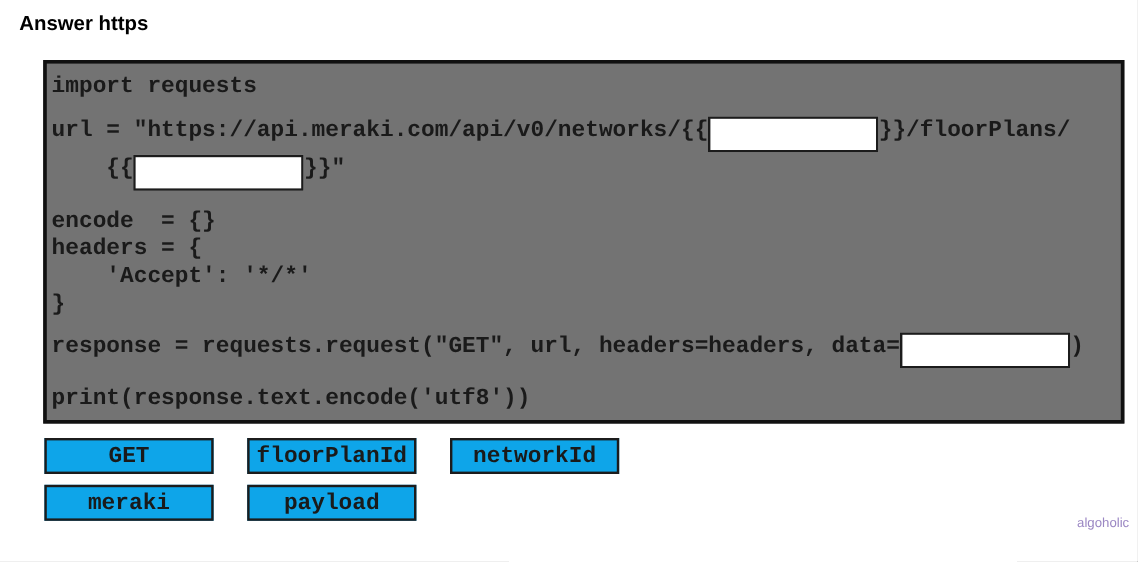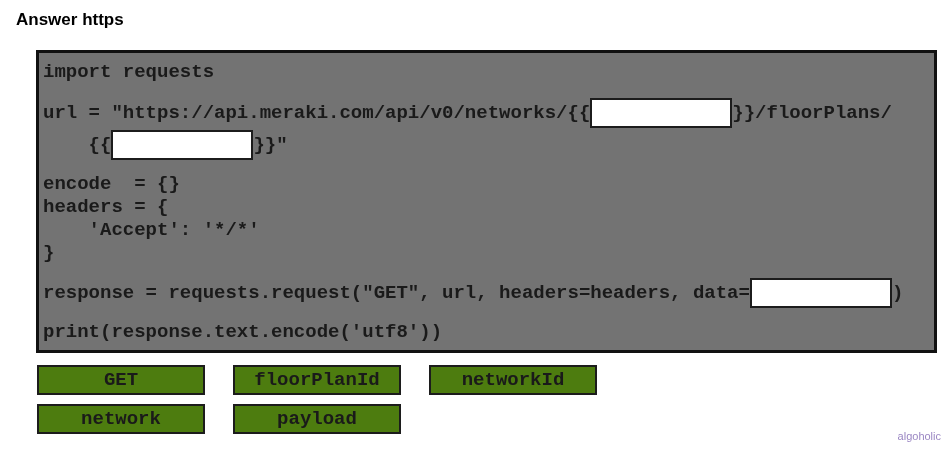--- a/index.html
+++ b/index.html
@@ -40,21 +40,20 @@
     color: #1a1a1a;
   }
   .cl {
     height: 23px;
     line-height: 23px;
     white-space: pre;
   }
   .cl-flex {
     height: 32px;
     display: flex;
-    align-items: center;
     white-space: pre;
   }
   .sp13 { height: 13px; }
   .sp12 { height: 12px; }
   .blank {
     display: inline-block;
     width: 138px;
     height: 26px;
     border: 2px solid #1c1c1c;
     background: #ffffff;
@@ -66,25 +65,25 @@
     top: 365px;
   }
   .opt-row {
     display: flex;
     gap: 28px;
   }
   .opt-row + .opt-row {
     margin-top: 9px;
   }
   .opt {
-    width: 168px;
+    width: 141px;
     height: 30px;
     box-sizing: border-box;
     border: 2px solid #1c1c1c;
-    background: #4d7c0f;
+    background: #0ea5e9;
     display: flex;
     align-items: center;
     justify-content: center;
     font-family: "Liberation Mono", "DejaVu Sans Mono", monospace;
     font-weight: 700;
     font-size: 19px;
     color: #1a1a1a;
     cursor: pointer;
   }
   .watermark {
@@ -131,20 +130,20 @@
     <div class="cl">print(response.text.encode('utf8'))</div>
   </div>
 
   <div class="options">
     <div class="opt-row">
       <div class="opt">GET</div>
       <div class="opt">floorPlanId</div>
       <div class="opt">networkId</div>
     </div>
     <div class="opt-row">
-      <div class="opt">network</div>
+      <div class="opt">meraki</div>
       <div class="opt">payload</div>
     </div>
   </div>
 
   <div class="watermark">algoholic</div>
 
 </div>
 
 </body></html>

